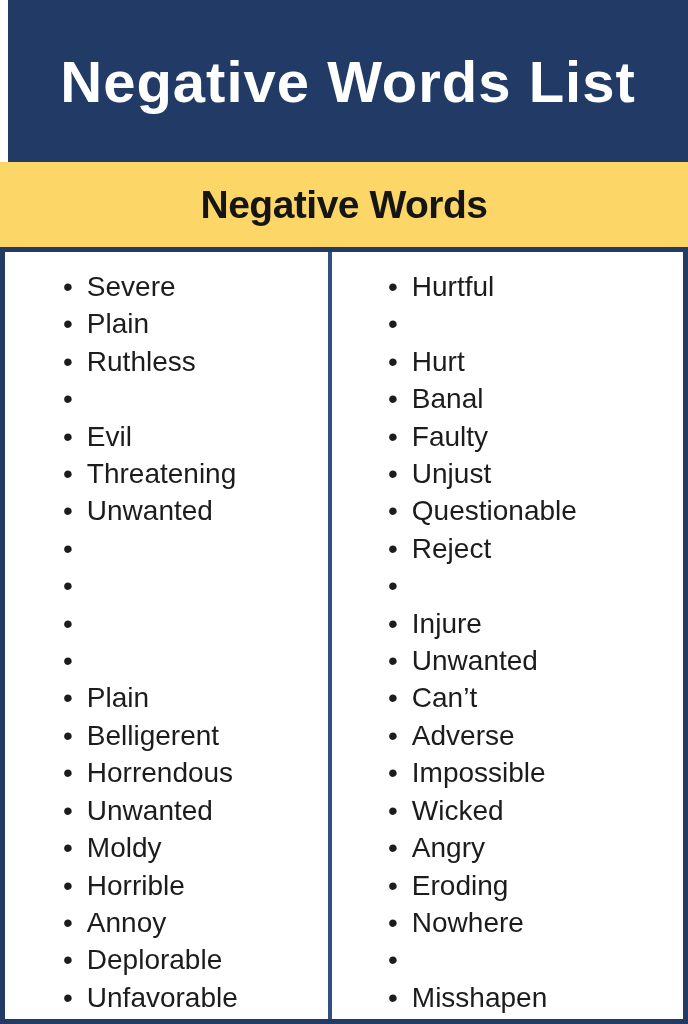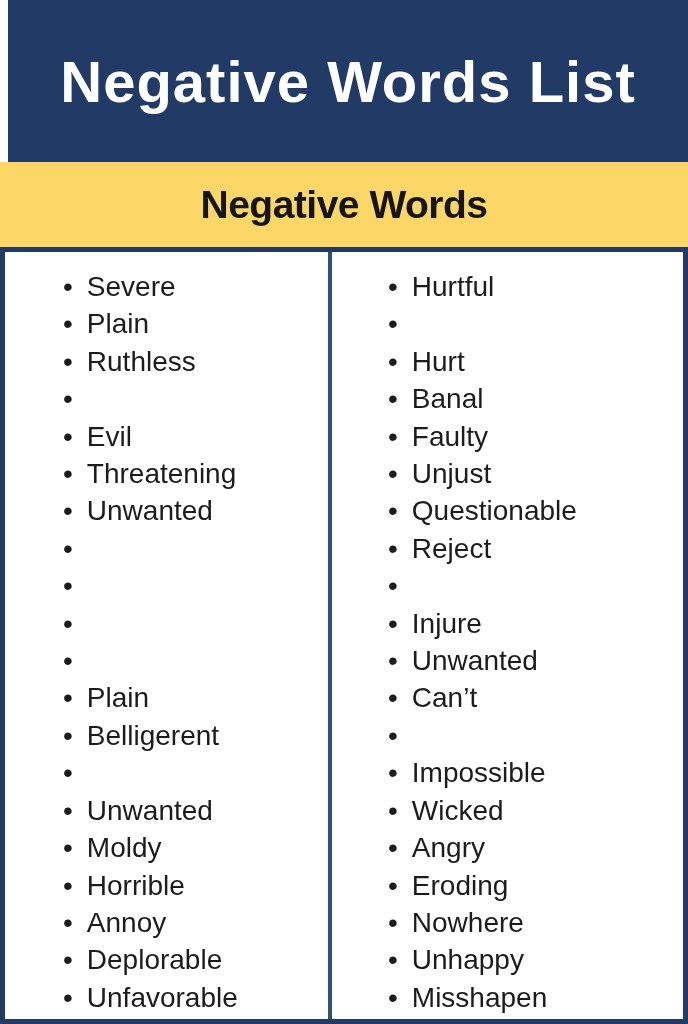--- a/index.html
+++ b/index.html
@@ -153,20 +153,21 @@
           <li>
             <span class="bullet">•</span>
             <span>Plain</span>
           </li>
           <li>
             <span class="bullet">•</span>
             <span>Belligerent</span>
           </li>
           <li>
             <span class="bullet">•</span>
+            <span>Horrendous</span>
           </li>
           <li>
             <span class="bullet">•</span>
             <span>Unwanted</span>
           </li>
           <li>
             <span class="bullet">•</span>
             <span>Moldy</span>
           </li>
           <li>
@@ -230,20 +231,21 @@
           <li>
             <span class="bullet">•</span>
             <span>Unwanted</span>
           </li>
           <li>
             <span class="bullet">•</span>
             <span>Can’t</span>
           </li>
           <li>
             <span class="bullet">•</span>
+            <span>Adverse</span>
           </li>
           <li>
             <span class="bullet">•</span>
             <span>Impossible</span>
           </li>
           <li>
             <span class="bullet">•</span>
             <span>Wicked</span>
           </li>
           <li>
@@ -253,21 +255,20 @@
           <li>
             <span class="bullet">•</span>
             <span>Eroding</span>
           </li>
           <li>
             <span class="bullet">•</span>
             <span>Nowhere</span>
           </li>
           <li>
             <span class="bullet">•</span>
-            <span>Unhappy</span>
           </li>
           <li>
             <span class="bullet">•</span>
             <span>Misshapen</span>
           </li>
         </ul>
     </div>
   </div>
 
 </div>

